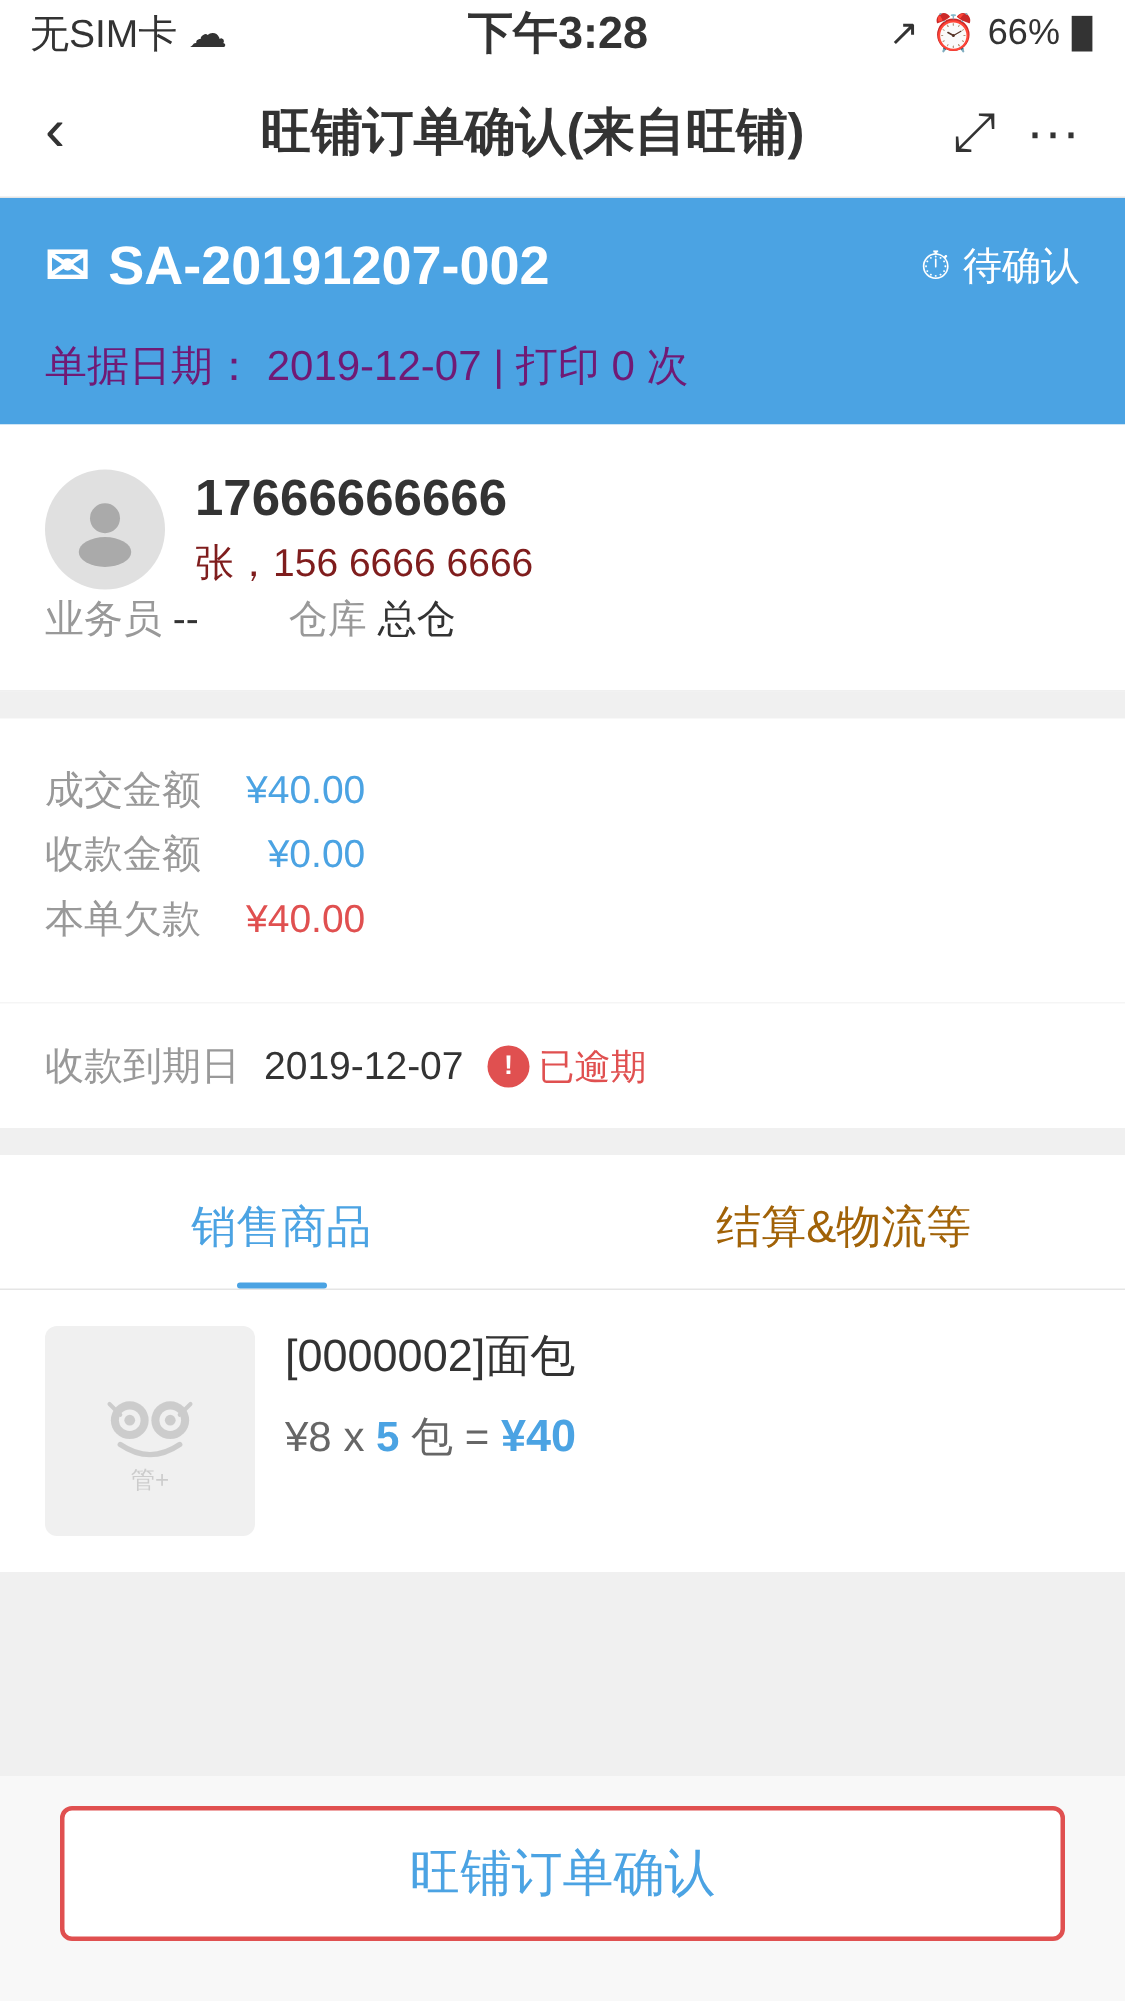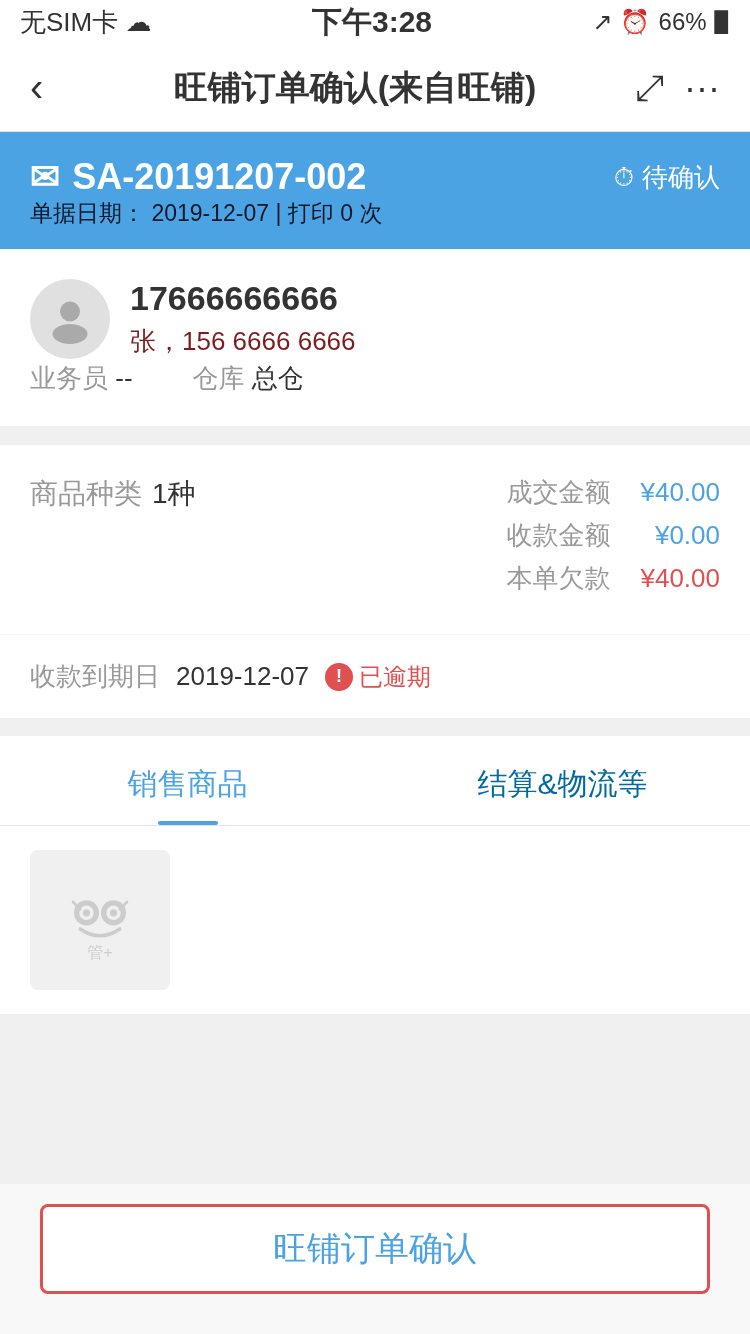--- a/index.html
+++ b/index.html
@@ -79,23 +79,23 @@
       gap: 12px;
     }
     .order-status {
       display: flex;
       align-items: center;
       gap: 8px;
       color: #fff;
       font-size: 26px;
     }
     .order-date {
-      margin-top: 0;
-      color: #0f172a;
-      font-size: 23px;
+      margin-top: 27px;
+      color: #701a75;
+      font-size: 28px;
     }
 
     
     .customer-section {
       background: #fff;
       padding: 30px;
       margin-top: 0;
       border-bottom: 1px solid #f0f0f0;
     }
     .customer-row {
@@ -218,21 +218,21 @@
     }
     .tabs-header {
       display: flex;
       border-bottom: 1px solid #e5e5e5;
     }
     .tab-item {
       flex: 1;
       text-align: center;
       padding: 28px 0 20px;
       font-size: 30px;
-      color: #0369a1;
+      color: #a16207;
       cursor: pointer;
       position: relative;
     }
     .tab-item.active {
       color: #4BA3E3;
     }
     .tab-item.active::after {
       content: '';
       position: absolute;
       bottom: 0;
@@ -380,26 +380,20 @@
       <span class="customer-meta-label">仓库</span>
       <span class="customer-meta-value">总仓</span>
     </div>
   </div>
 </div>
 
 <div class="divider"></div>
 
 <div class="summary-section">
   <div class="summary-row">
-    <div class="summary-left">
-      <div class="summary-item">
-        <span class="summary-label">商品种类</span>
-        <span class="summary-val">1种</span>
-      </div>
-    </div>
     <div class="summary-right">
       <div class="amount-row">
         <span class="amount-label">成交金额</span>
         <span class="amount-blue">¥40.00</span>
       </div>
       <div class="amount-row">
         <span class="amount-label">收款金额</span>
         <span class="amount-blue">¥0.00</span>
       </div>
       <div class="amount-row">
@@ -437,20 +431,33 @@
           <circle cx="35" cy="42" r="8" fill="#f0f0f0"></circle>
           <circle cx="65" cy="42" r="8" fill="#f0f0f0"></circle>
           <circle cx="35" cy="42" r="4" fill="#999"></circle>
           <circle cx="65" cy="42" r="4" fill="#999"></circle>
           <path d="M28 60 Q50 75 72 60" stroke="#999" stroke-width="4" fill="none" stroke-linecap="round"></path>
           <path d="M20 30 L28 38" stroke="#999" stroke-width="3" stroke-linecap="round"></path>
           <path d="M80 30 L72 38" stroke="#999" stroke-width="3" stroke-linecap="round"></path>
           <text x="50" y="92" text-anchor="middle" font-size="18" fill="#999" font-family="sans-serif">管+</text>
         </svg>
       </div>
+      <div class="product-info">
+        <div class="product-name">
+          <span>[0000002]</span><span>面包</span>
+        </div>
+        <div class="product-price">
+          <span>¥8</span>
+          <span> x </span>
+          <span class="price-qty">5</span>
+          <span>包</span>
+          <span> = </span>
+          <span class="price-total">¥40</span>
+        </div>
+      </div>
     </div>
   </div>
 </div>
 
 <div class="gray-area"></div>
 
 <div class="content-spacer"></div>
 <div class="bottom-area">
   <button class="confirm-button">旺铺订单确认</button>
 </div>

